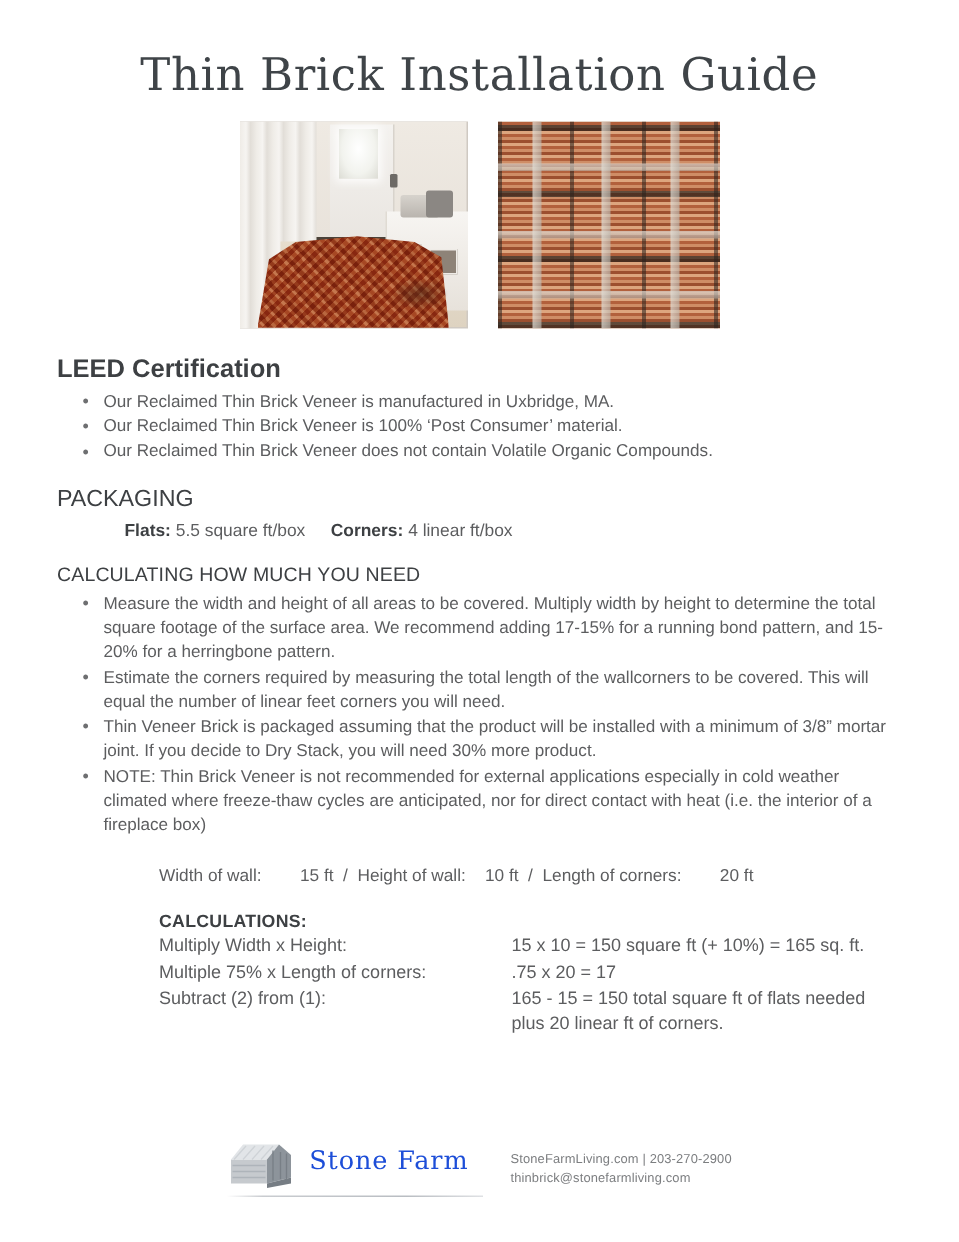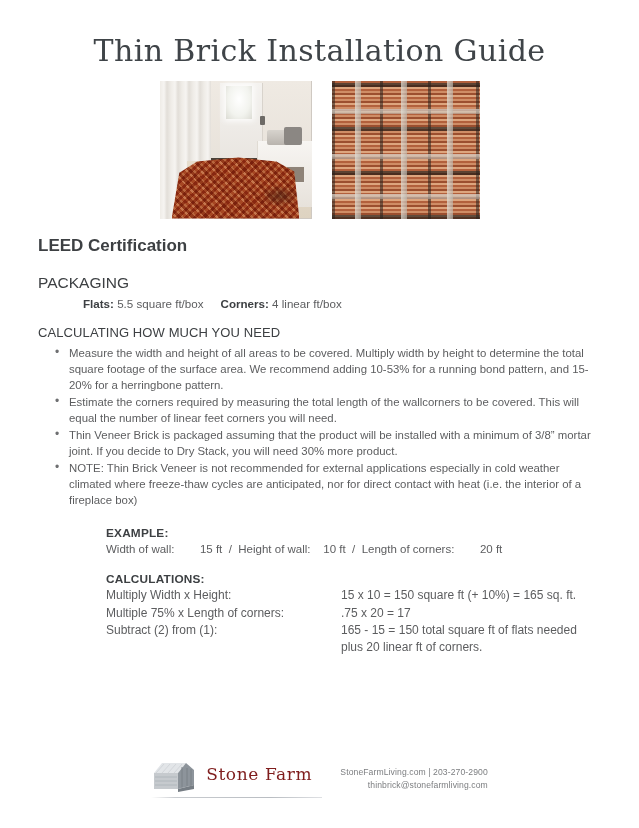--- a/index.html
+++ b/index.html
@@ -237,32 +237,32 @@
     position: relative;
     display: flex;
     align-items: center;
     gap: 9px;
     padding-bottom: 8px;
   }
   .barn-icon { width: 46px; height: 34px; display: block; flex: none; }
   .logo-word {
     font-family: "DejaVu Serif", "Liberation Serif", serif;
     font-size: 17px;
-    color: #7f1d1d;
+    color: #1d4ed8;
     letter-spacing: 0.6px;
     line-height: 1;
     padding-bottom: 2px;
   }
   .logo-rule {
     position: absolute;
     left: 0; right: -10px; bottom: 2px;
     height: 1px;
     background: linear-gradient(90deg, #ffffff 0%, #c9ccd0 14%, #b9bdc2 70%, #dfe1e4 100%);
   }
-  .contact { padding-top: 8px; text-align: right; }
+  .contact { padding-top: 8px; text-align: left; }
   .contact div {
     font-size: 8.6px;
     color: #7c7e80;
     line-height: 12.5px;
     letter-spacing: 0.1px;
   }
 </style>
 </head>
 <body>
 
@@ -297,43 +297,47 @@
       <div class="strap s1"></div>
       <div class="strap s2"></div>
       <div class="strap s3"></div>
     </div>
   </div>
 
   <div class="content">
 
     <section>
       <h2 class="section-heading">LEED Certification</h2>
+      <ul class="bullets">
+        <li>Our Reclaimed Thin Brick Veneer is manufactured in Uxbridge, MA.</li>
+        <li>Our Reclaimed Thin Brick Veneer is 100% ‘Post Consumer’ material.</li>
+        <li>Our Reclaimed Thin Brick Veneer does not contain Volatile Organic Compounds.</li>
+      </ul>
     </section>
 
     <div class="sect-gap-1"></div>
 
     <section>
       <h2 class="section-heading packaging">PACKAGING</h2>
       <p class="pack-line"><b>Flats:</b> <span>5.5 square ft/box</span><span class="pack-gap"></span><b>Corners:</b> <span>4 linear ft/box</span></p>
     </section>
 
     <div class="sect-gap-2"></div>
 
     <section>
       <h2 class="section-heading caps">CALCULATING HOW MUCH YOU NEED</h2>
       <ul class="bullets">
-        <li>Measure the width and height of all areas to be covered. Multiply width by height to determine the total square footage of the surface area. We recommend adding 10-53% for a running bond pattern, and 15-20% for a herringbone pattern.</li>
+        <li>Measure the width and height of all areas to be covered. Multiply width by height to determine the total square footage of the surface area. We recommend adding 17-15% for a running bond pattern, and 15-20% for a herringbone pattern.</li>
         <li>Estimate the corners required by measuring the total length of the wallcorners to be covered. This will equal the number of linear feet corners you will need.</li>
         <li>Thin Veneer Brick is packaged assuming that the product will be installed with a minimum of 3/8” mortar joint. If you decide to Dry Stack, you will need 30% more product.</li>
         <li>NOTE: Thin Brick Veneer is not recommended for external applications especially in cold weather climated where freeze-thaw cycles are anticipated, nor for direct contact with heat (i.e. the interior of a fireplace box)</li>
       </ul>
     </section>
 
     <div class="calc-block">
-      <div class="block-title">EXAMPLE:</div>
       <div class="example-line">Width of wall:        15 ft  /  Height of wall:    10 ft  /  Length of corners:        20 ft</div>
 
       <div class="spacer"></div>
 
       <div class="block-title">CALCULATIONS:</div>
       <table class="calc-table">
         <tbody>
             <tr>
           <td class="label">Multiply Width x Height:</td>
           <td class="value">15 x 10 = 150 square ft (+ 10%) = 165 sq. ft.</td>

